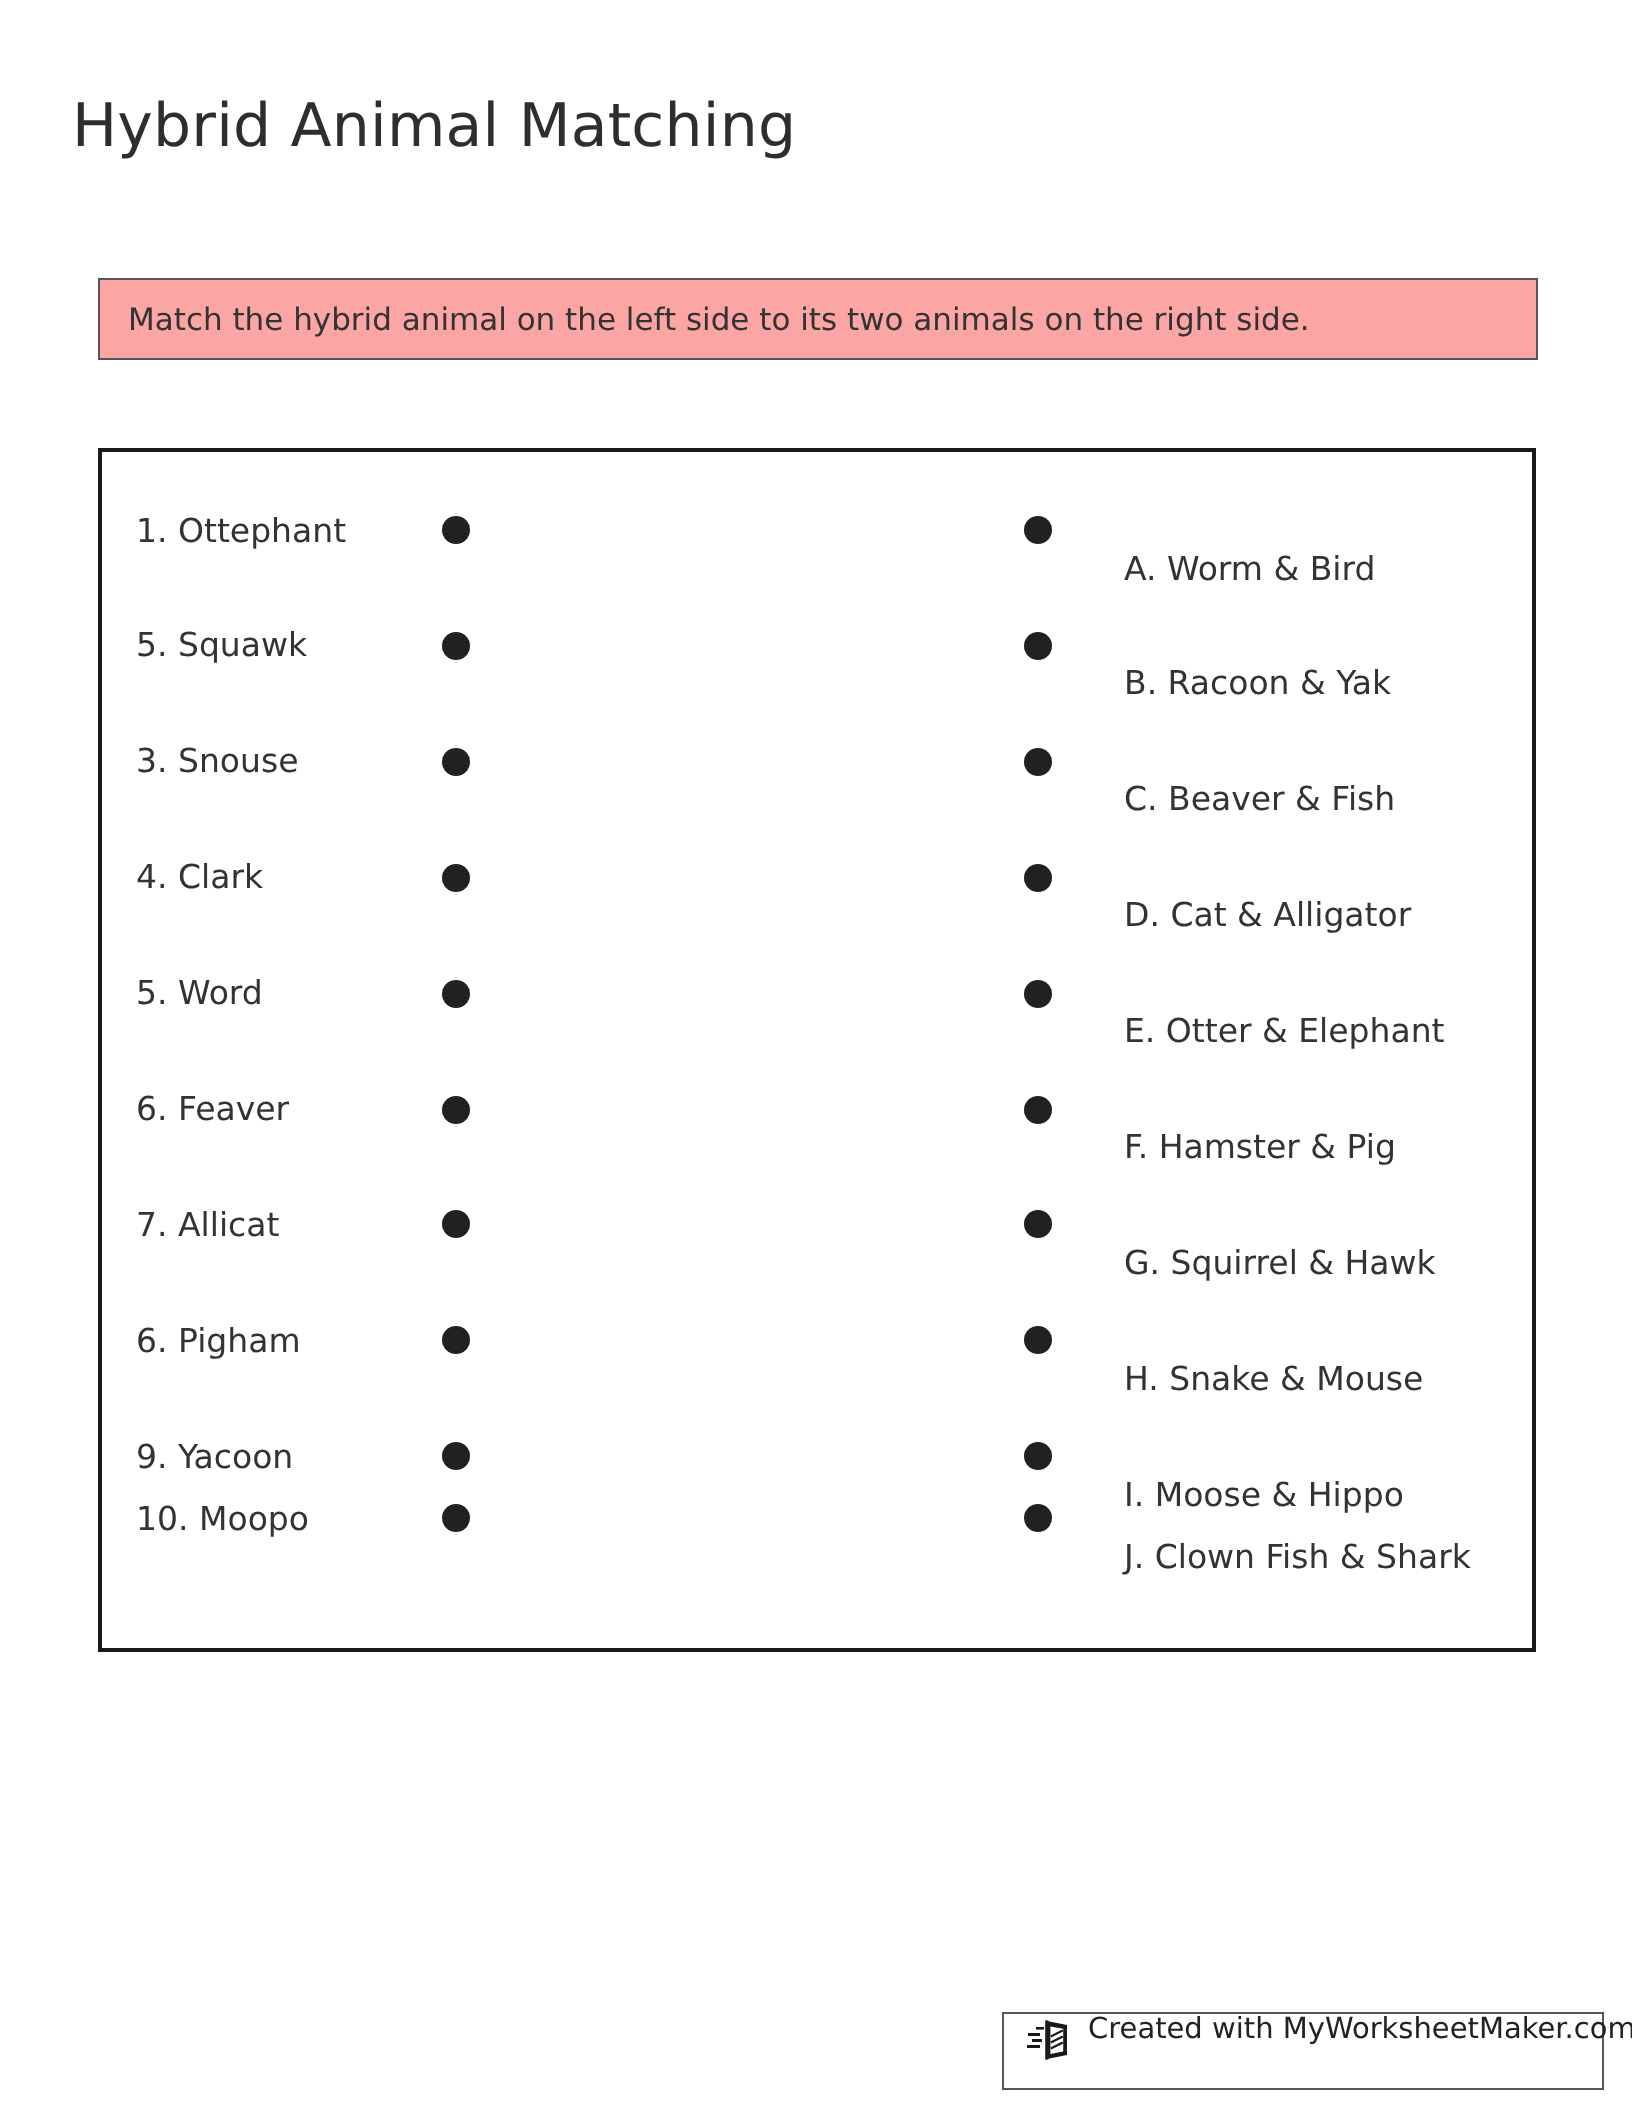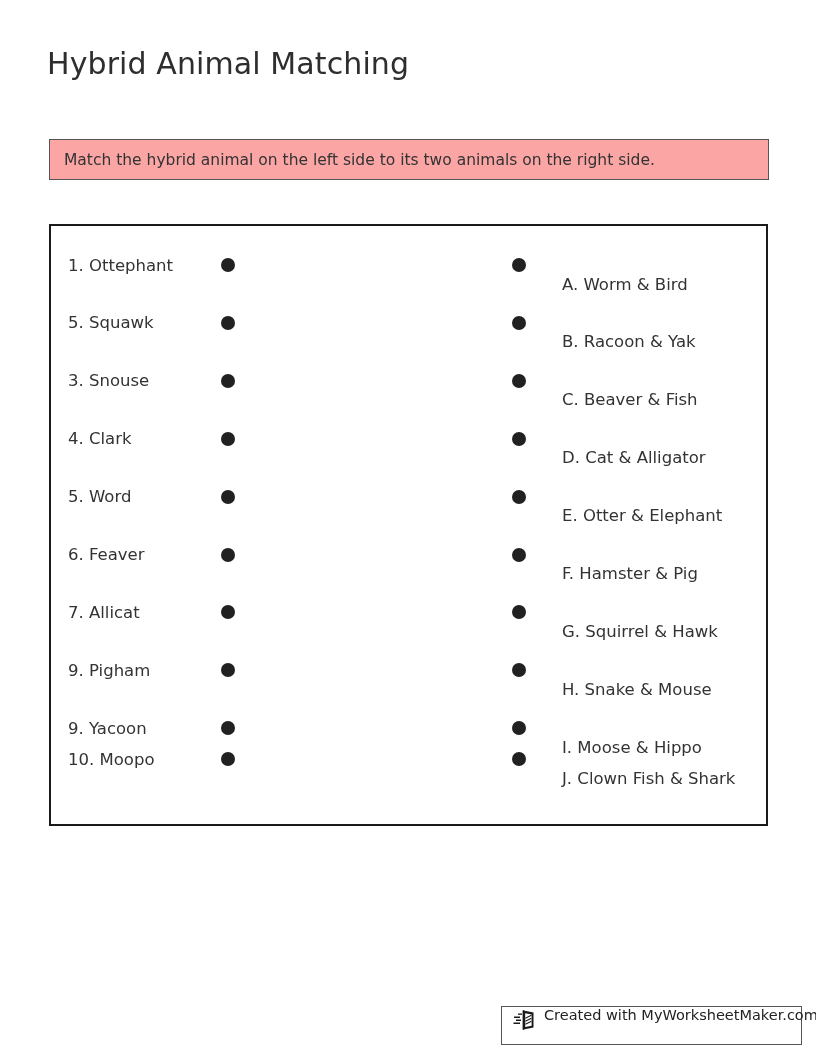--- a/index.html
+++ b/index.html
@@ -12,21 +12,21 @@
     height: 1056px;
     position: relative;
     font-family: "DejaVu Sans", "Liberation Sans", sans-serif;
     color: #333333;
     overflow: hidden;
   }
 
   
   .page-title {
     position: absolute;
-    left: 47px;
+    left: 36px;
     top: 46px;
     font-size: 30px;
     font-weight: 400;
     color: #2e2e2e;
     letter-spacing: 0.1px;
     line-height: 1.2;
     white-space: nowrap;
   }
 
   
@@ -264,21 +264,21 @@
         </div>
         <div class="right-dot-wrap">
           <span class="dot"></span>
         </div>
         <div class="right-cell">
           <span class="right-label">G. Squirrel &amp; Hawk</span>
         </div>
       </div>
       <div class="match-row" style="top: 432.3px;">
         <div class="left-cell">
-          <span class="left-label">9. Pigham</span>
+          <span class="left-label">6. Pigham</span>
         </div>
         <div class="left-dot-wrap">
           <span class="dot"></span>
         </div>
         <div class="right-dot-wrap">
           <span class="dot"></span>
         </div>
         <div class="right-cell">
           <span class="right-label">H. Snake &amp; Mouse</span>
         </div>

